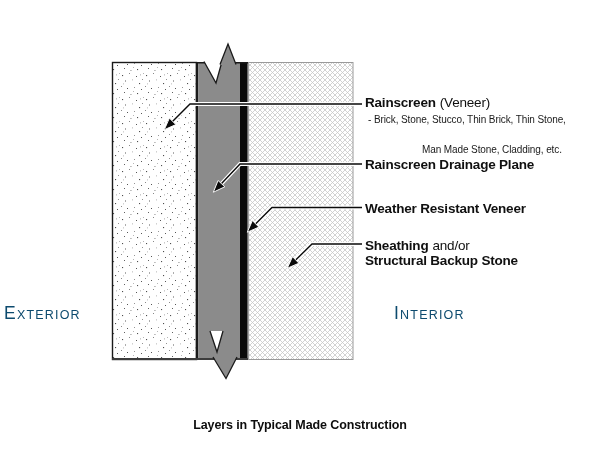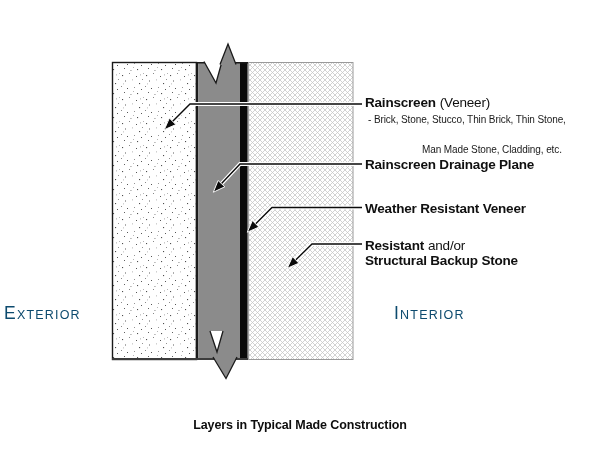--- a/index.html
+++ b/index.html
@@ -114,21 +114,21 @@
   </div>
   <div class="txt sub" style="left:368px;top:113px;">- Brick, Stone, Stucco, Thin Brick, Thin Stone,</div>
   <div class="txt sub" style="left:374px;top:143px;margin-left:48px;">Man Made Stone, Cladding, etc.</div>
 
   <div class="txt lbl b" style="left:365px;top:157px;">Rainscreen Drainage Plane</div>
 
   <div class="txt lbl b" style="left:365px;top:200.5px;">Weather Resistant Veneer</div>
 
   <div class="txt lbl" style="left:365px;top:237.5px;">
     <div>
-      <span class="b">Resistant</span><span class="r sp">and/or</span>
+      <span class="b">Sheathing</span><span class="r sp">and/or</span>
     </div>
     <div class="b">Structural Backup Stone</div>
   </div>
 
   <div class="txt side" style="left:4px;top:303px;">Exterior</div>
   <div class="txt side" style="left:394px;top:303px;">Interior</div>
 
   <div class="txt caption">Layers in Typical Made Construction</div>
 
 </div>

